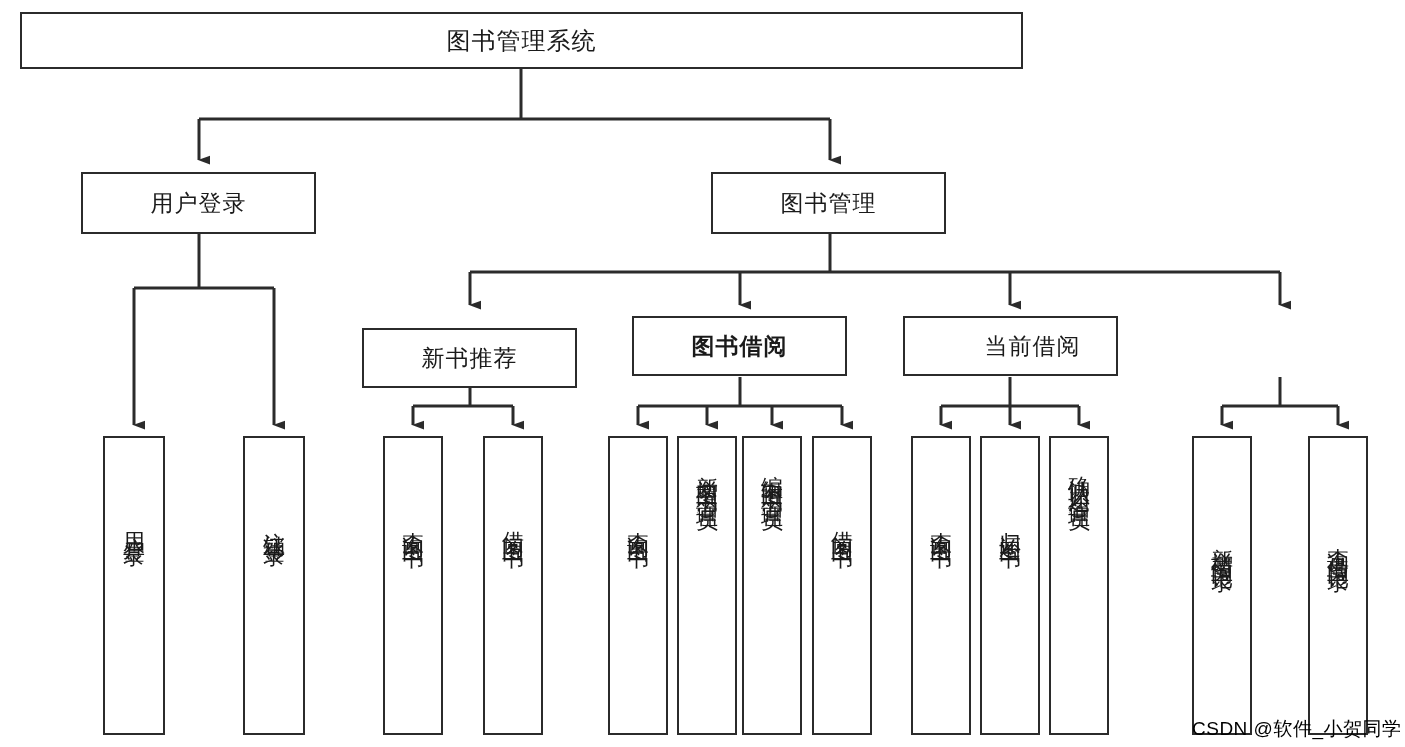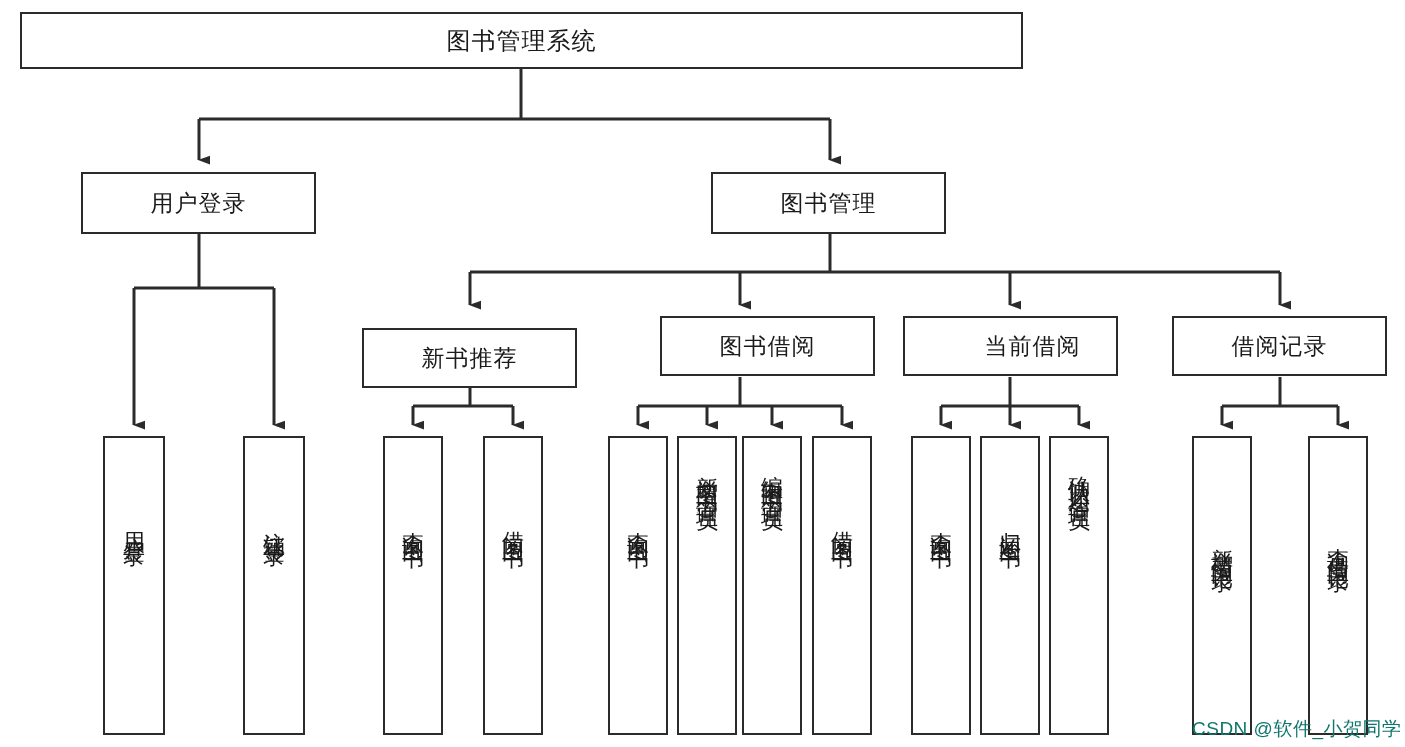--- a/index.html
+++ b/index.html
@@ -57,21 +57,21 @@
     line-height: 1;
     white-space: nowrap;
     text-align: left;
   }
   .node.leaf.mid .label { margin-top: 70px; }
   .node.leaf.tall .label { margin-top: 14px; }
   .node.leaf.midlow .label { margin-top: 86px; }
   .watermark {
     position: absolute;
     font-size: 19px;
-    color: #0f766e;
+    color: #000000;
     white-space: nowrap;
     letter-spacing: 0.5px;
   }
 </style>
 </head>
 <body>
 
 <div id="canvas">
 
   <svg id="edges" viewBox="0 0 1405 747">
@@ -131,28 +131,25 @@
   <div class="node" style="left:81px; top:172px; width:235px; height:62px;">
     <span class="label">用户登录</span>
   </div>
   <div class="node" style="left:711px; top:172px; width:235px; height:62px;justify-content:center;">
     <span class="label">图书管理</span>
   </div>
 
   <div class="node" style="left:362px; top:316px; width:215px; height:60px;margin-top:12px;">
     <span class="label">新书推荐</span>
   </div>
-  <div class="node" style="left:660px; top:316px; width:215px; height:60px;">
+  <div class="node" style="left:632px; top:316px; width:215px; height:60px;font-weight:bold;">
     <span class="label">图书借阅</span>
   </div>
   <div class="node" style="left:903px; top:316px; width:215px; height:60px;padding-left:44px;">
     <span class="label">当前借阅</span>
-  </div>
-  <div class="node" style="left:1172px; top:316px; width:215px; height:60px;">
-    <span class="label">借阅记录</span>
   </div>
 
   <div class="node leaf mid" style="left:103px; top:436px; width:62px; height:299px;">
     <span class="label">用户登录</span>
   </div>
   <div class="node leaf mid" style="left:243px; top:436px; width:62px; height:299px;">
     <span class="label">注销登录</span>
   </div>
 
   <div class="node leaf mid" style="left:383px; top:436px; width:60px; height:299px;">

